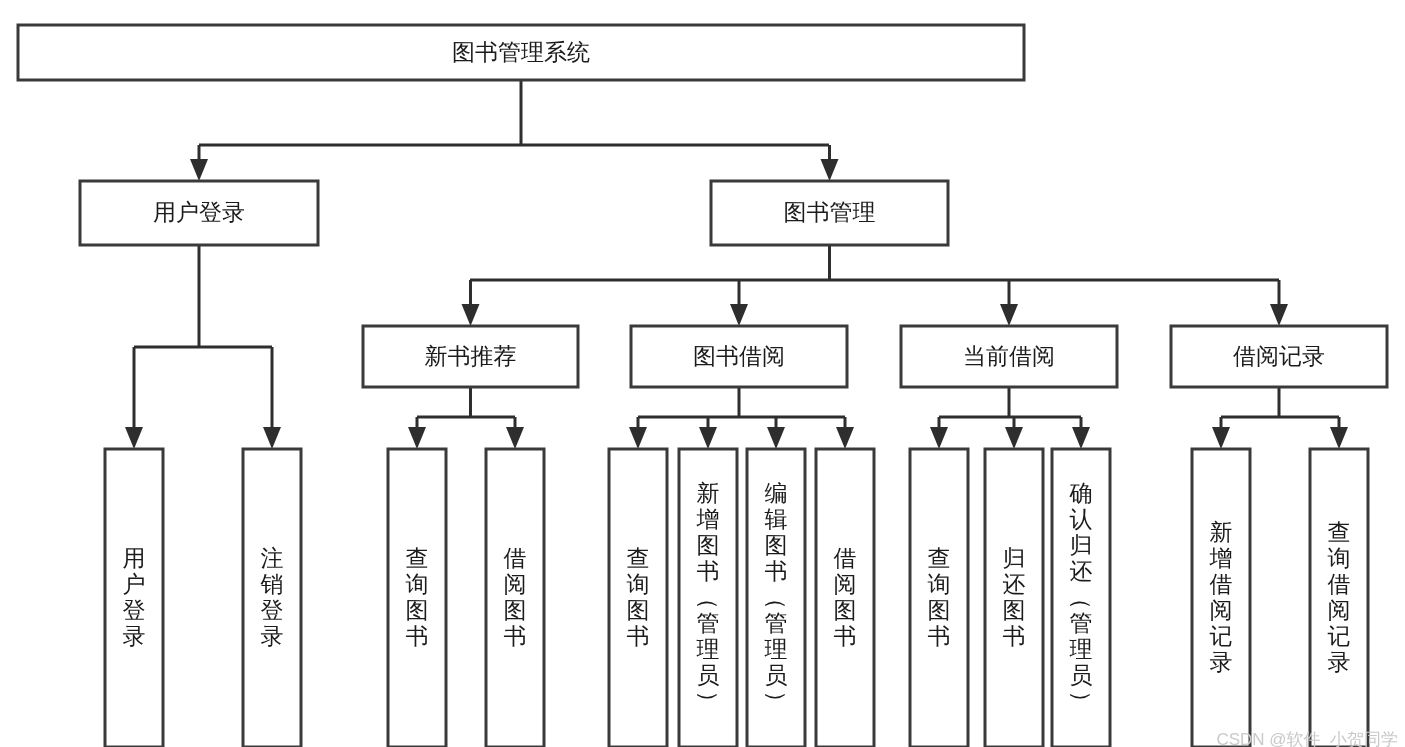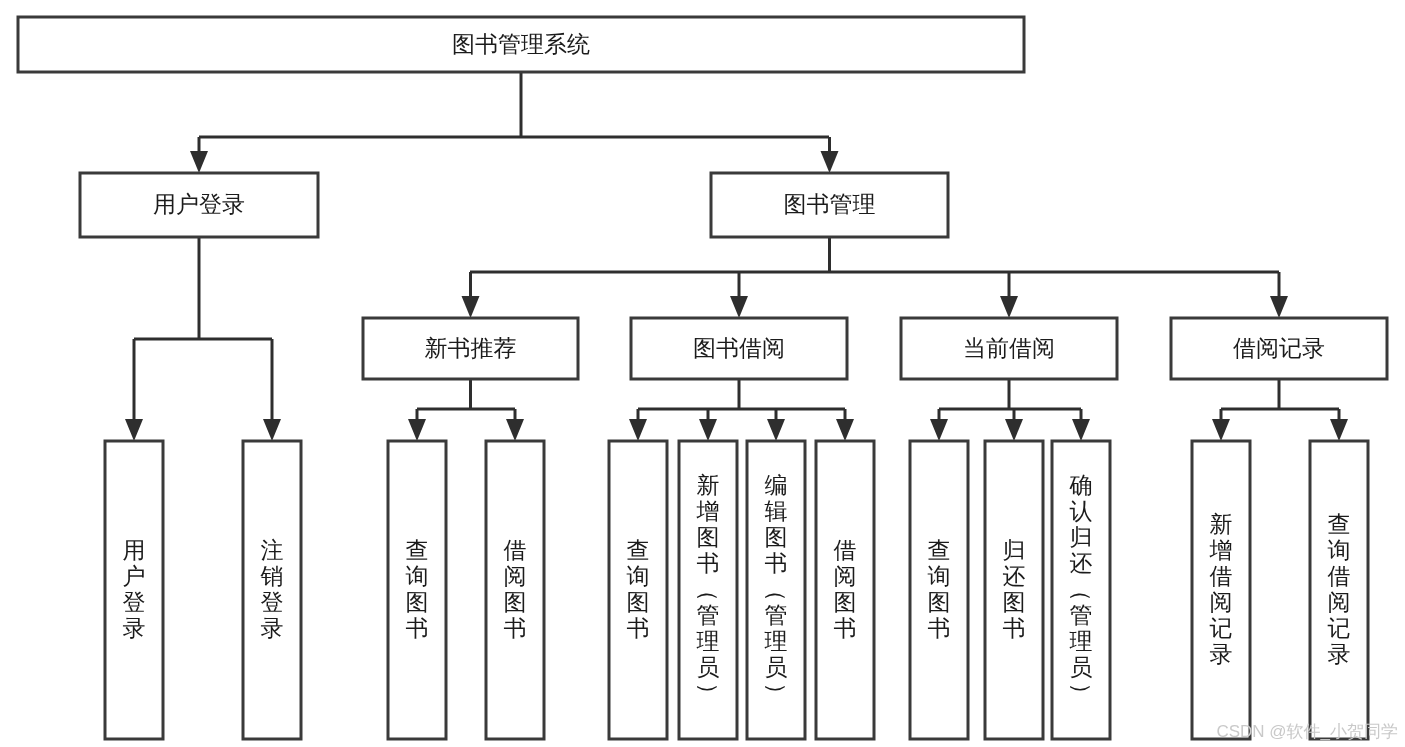--- a/index.html
+++ b/index.html
@@ -9,21 +9,21 @@
   }
   body {
     width: 1405px;
     height: 747px;
     font-family: "Liberation Sans", "DejaVu Sans", sans-serif;
     overflow: hidden;
     position: relative;
   }
   #chart-root {
     position: absolute;
-    left: 0; top: 4px;
+    left: 0; top: 12px;
     width: 1405px;
     height: 554px;
   }
   svg.flow {
     display: block;
     width: 1405px;
     height: 747px;
   }
   .node-rect {
     fill: #ffffff;

